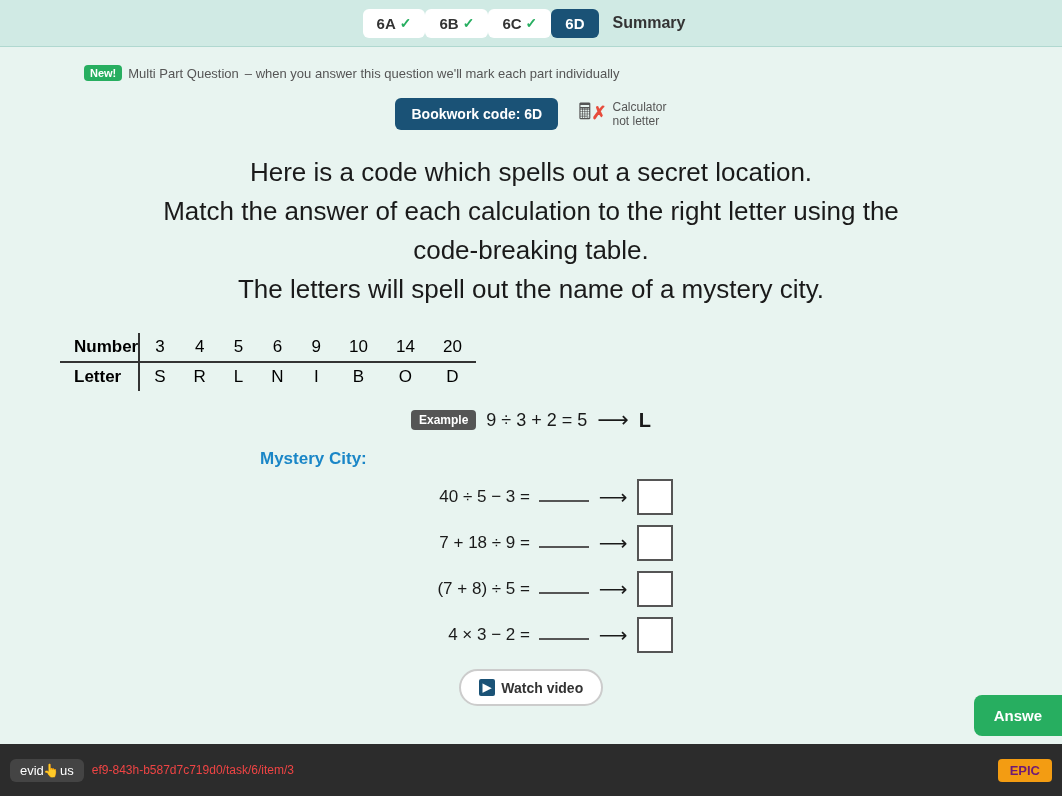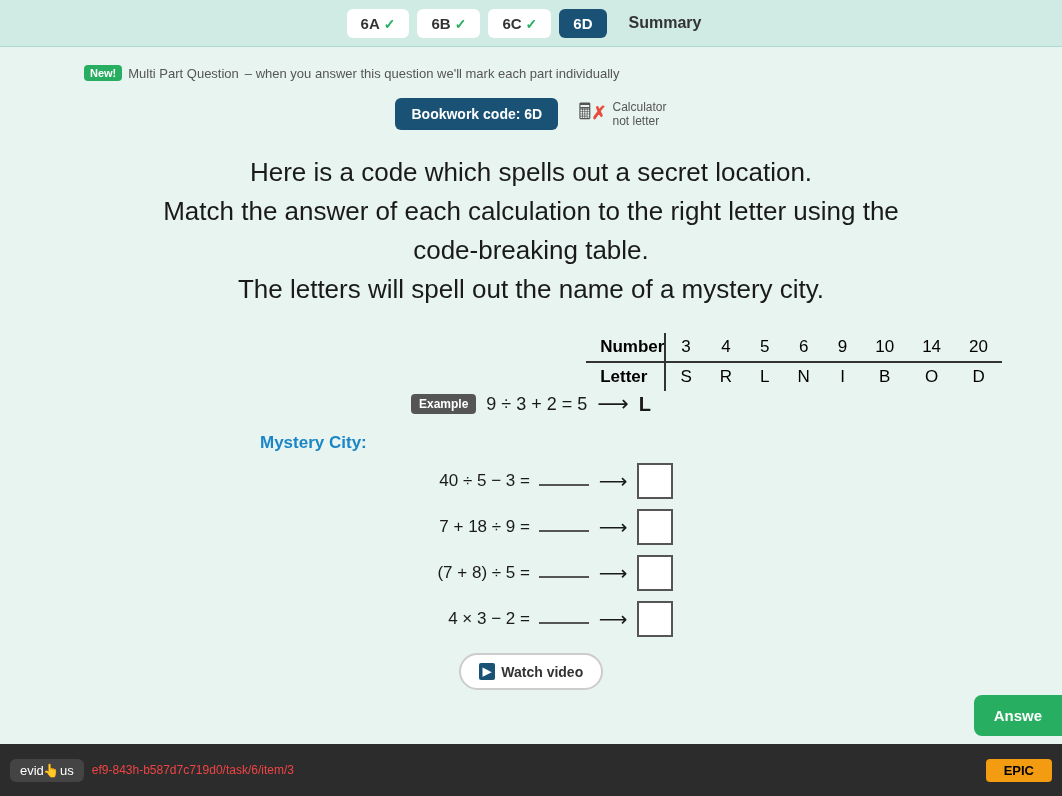--- a/index.html
+++ b/index.html
@@ -8,23 +8,23 @@
       height: 796px;
       background: #e8f4f0;
       font-family: Arial, sans-serif;
       overflow: hidden;
       position: relative;
     }
 
     
     .top-nav {
       display: flex;
-      align-items: flex-end;
+      align-items: center;
       justify-content: center;
-      gap: 8px;
+      gap: 0;
       padding: 8px 0;
       background: #d0eae4;
       border-bottom: 1px solid #b0d8d0;
     }
 
     .nav-item {
       display: flex;
       align-items: center;
       gap: 4px;
       padding: 6px 14px;
@@ -130,21 +130,22 @@
       font-size: 26px;
       font-weight: 400;
       color: #1a1a1a;
       line-height: 1.5;
       margin-bottom: 24px;
     }
 
     
     .code-table-container {
       display: flex;
-      justify-content: flex-end;
+      justify-content: flex-start;
+      margin-bottom: 16px;
     }
 
     .code-table {
       border-collapse: collapse;
       font-size: 17px;
     }
 
     .code-table td, .code-table th {
       padding: 4px 14px;
       text-align: center;
@@ -316,24 +317,24 @@
       color: #fff;
       border-radius: 6px;
       padding: 4px 10px;
       font-size: 13px;
       cursor: pointer;
     }
 
     .epic-badge {
       margin-left: auto;
       background: #f39c12;
-      color: #000000;
+      color: #701a75;
       font-weight: 900;
       font-size: 13px;
-      padding: 4px 18px;
+      padding: 4px 12px;
       border-radius: 4px;
     }
   </style>
 </head>
 <body>
 
 <div class="top-nav">
   <div class="nav-item completed">
     <span>6A</span>
     <span class="checkmark">✓</span>

